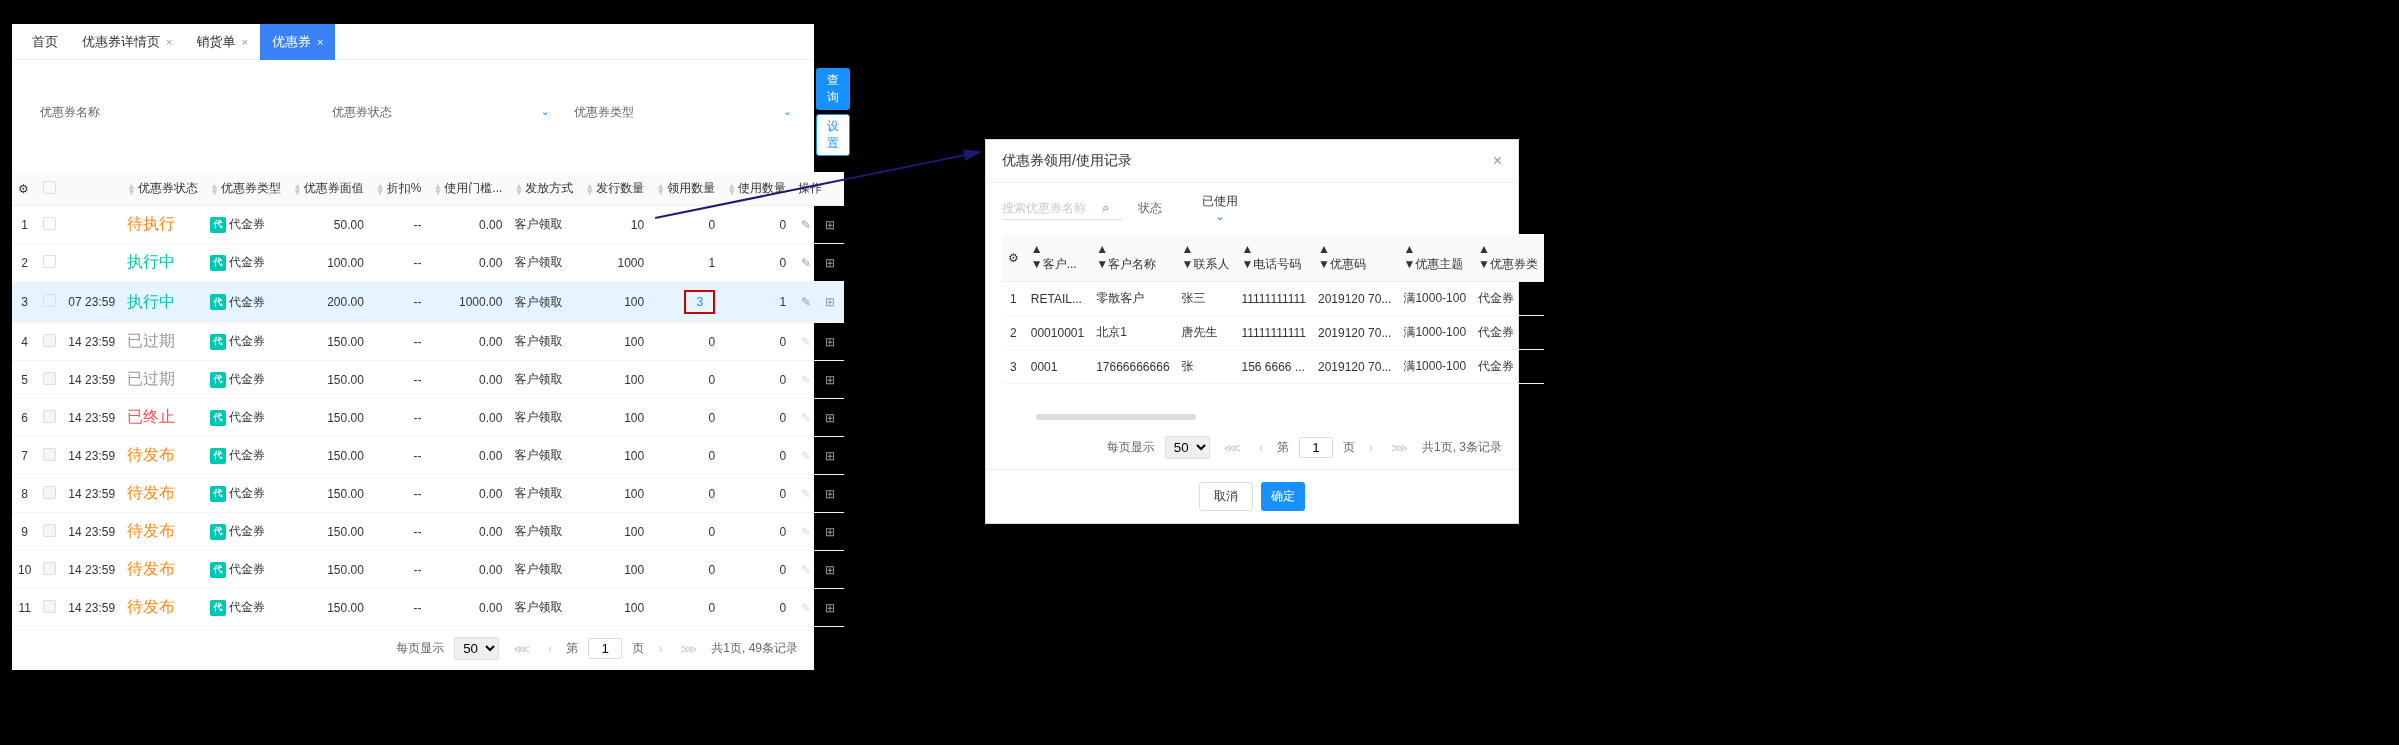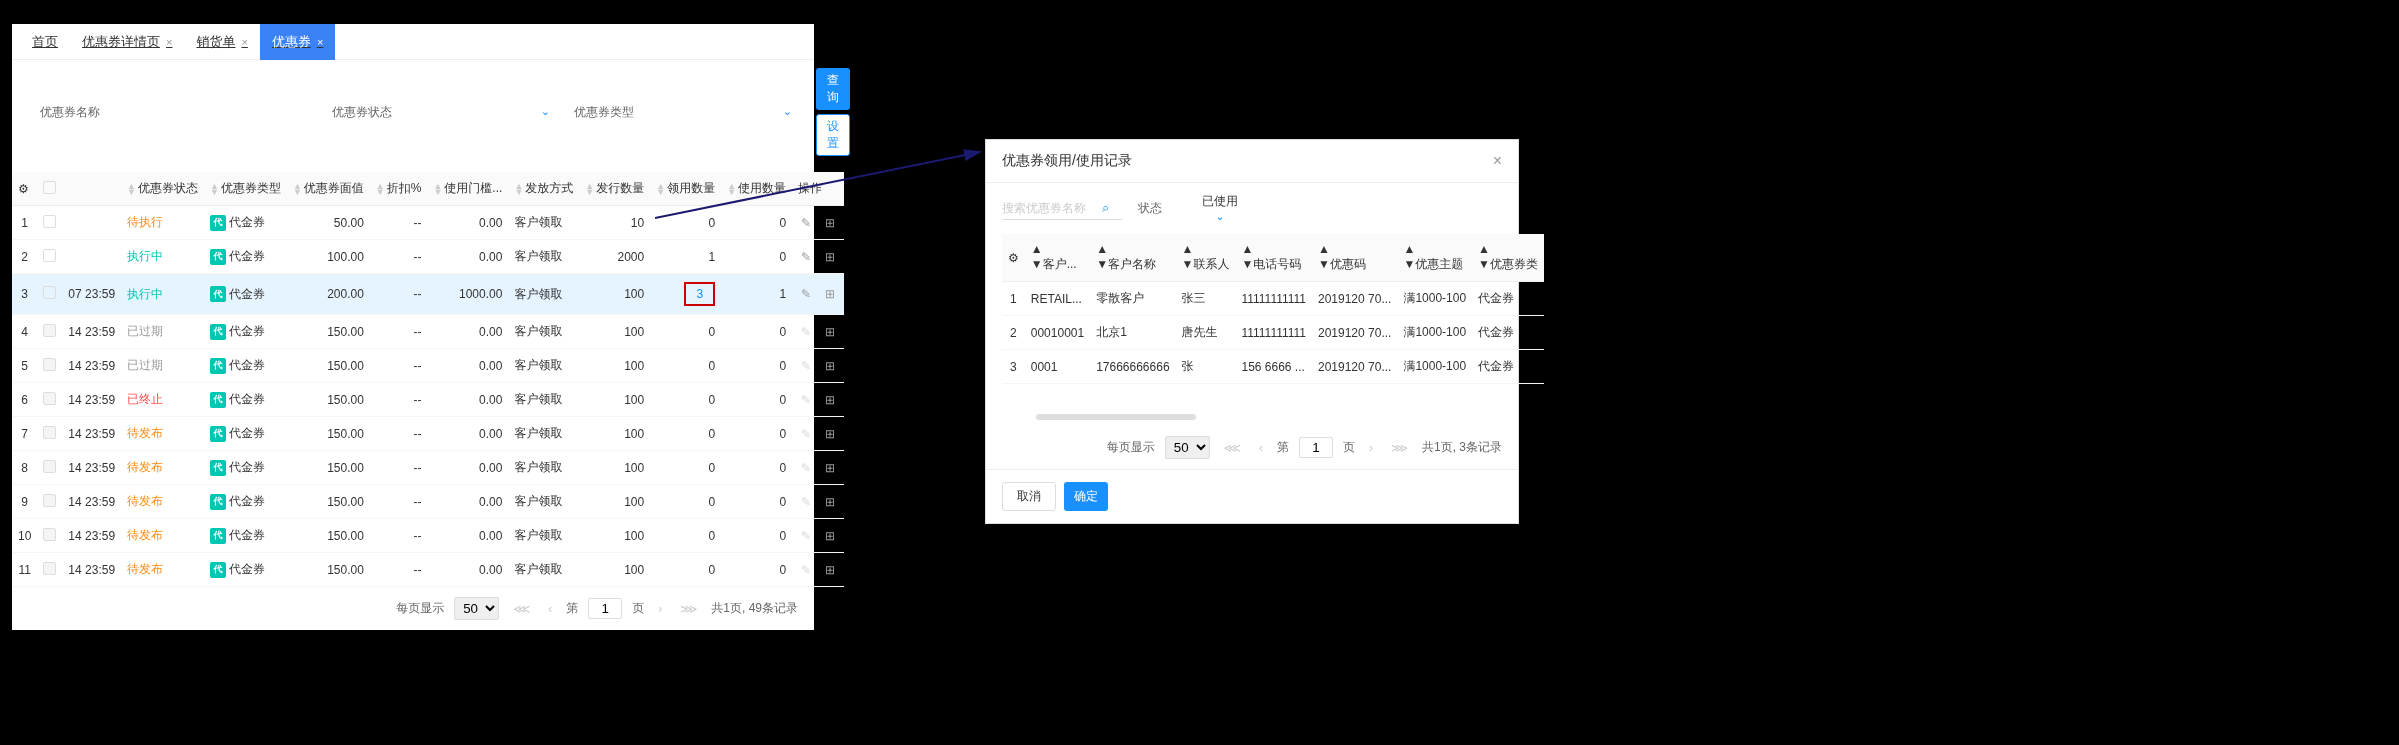--- a/index.html
+++ b/index.html
@@ -2,21 +2,21 @@
 <html><head>
   <meta charset="utf-8">
   <style>
     * { margin: 0; padding: 0; box-sizing: border-box; font-family: -apple-system, "Microsoft YaHei", sans-serif; }
     body { background: #000; width: 2399px; height: 745px; position: relative; font-size: 13px; color: #333; }
     
     .panel-left { position: absolute; left: 12px; top: 24px; width: 802px; background: #fff; }
     .panel-right { position: absolute; left: 985px; top: 139px; width: 534px; background: #fff; border: 1px solid #ddd; }
     
     
-    .tabs { display: flex; align-items: center; height: 36px; border-bottom: 1px solid #eee; padding-left: 8px; text-decoration: underline; }
+    .tabs { display: flex; align-items: center; height: 36px; border-bottom: 1px solid #eee; padding-left: 8px; }
     .tab { padding: 0 12px; height: 36px; display: flex; align-items: center; gap: 6px; cursor: pointer; color: #333; }
     .tab.active { background: #3b82f6; color: #fff; }
     .tab .close { color: #999; font-size: 11px; }
     .tab.active .close { color: #fff; }
     
     
     .page-header { display: flex; justify-content: space-between; align-items: center; padding: 12px 16px; }
     .page-title { font-size: 16px; font-weight: 500; }
     .header-actions { display: flex; gap: 8px; align-items: center; }
     .btn-disabled { color: #ccc; display: flex; align-items: center; gap: 4px; font-size: 12px; }
@@ -40,21 +40,21 @@
     .table tbody tr.highlighted { background: #e6f4ff; }
     .num-col { text-align: center; width: 38px; }
     .check-col { text-align: center; width: 36px; }
     .gear-col { text-align: center; width: 38px; }
     .actions-col { text-align: center; }
     .right-align { text-align: right; }
     
     .checkbox { width: 13px; height: 13px; border: 1px solid #ddd; border-radius: 2px; display: inline-block; }
     .checkbox.disabled { background: #f5f5f5; }
     
-    .status-badge { font-size: 12px; padding: 1px 0; font-family: Liberation Serif, serif; }
+    .status-badge { font-size: 16px; padding: 1px 0; font-family: Liberation Serif, serif; }
     .status-green { color: #00c7b1; }
     .status-orange { color: #fa8c16; }
     .status-gray { color: #999; }
     .status-red { color: #ff4d4f; }
     
     .type-tag { display: inline-flex; align-items: center; gap: 3px; }
     .tag-icon { width: 16px; height: 16px; background: #00c7b1; color: #fff; font-size: 9px; display: flex; align-items: center; justify-content: center; border-radius: 2px; font-weight: bold; }
     
     .link-highlight { color: #1890ff; text-decoration: none; border: 2px solid #c00; padding: 3px 10px; display: inline-block; }
     
@@ -78,21 +78,21 @@
     .search-box input::placeholder { color: #ccc; }
     .state-select { display: flex; align-items: center; gap: 8px; justify-content: space-between; }
     .state-select-label { color: #666; font-size: 12px; }
     .state-value { color: #333; font-size: 12px; width: 100px; display: flex; justify-content: space-between; align-items: center; border-bottom: 1px solid transparent; flex-direction: column; }
     
     .modal-table-wrap { padding: 0 16px; min-height: 180px; }
     .modal-table { width: 100%; border-collapse: collapse; }
     .modal-table thead th { background: #fafafa; padding: 8px 6px; text-align: left; font-weight: 500; font-size: 12px; border-bottom: 1px solid #eee; white-space: nowrap; }
     .modal-table tbody td { padding: 8px 6px; font-size: 12px; border-bottom: 1px solid #f5f5f5; white-space: nowrap; }
     
-    .modal-footer { display: flex; justify-content: flex-start; padding: 12px 16px; gap: 8px; border-top: 1px solid #eee; }
+    .modal-footer { display: flex; justify-content: center; padding: 12px 16px; gap: 8px; border-top: 1px solid #eee; }
     
     
     .arrow-svg { position: absolute; left: 655px; top: 146px; pointer-events: none; }
     
     .scroll-hint { height: 6px; background: #ddd; margin: 0 16px 6px; border-radius: 3px; width: 160px; margin-left: 50px; }
     .chevron { color: #1890ff; font-size: 11px; }
   </style>
 </head>
 <body>
 
@@ -181,21 +181,21 @@
         <tr>
     <td class="num-col">2</td>
     <td class="check-col"><span class="checkbox "></span></td>
     <td></td>
     <td><span class="status-badge status-green">执行中</span></td>
     <td><span class="type-tag"><span class="tag-icon">代</span>代金券</span></td>
     <td class="right-align">100.00</td>
     <td class="right-align">--</td>
     <td class="right-align">0.00</td>
     <td>客户领取</td>
-    <td class="right-align">2000</td>
+    <td class="right-align">1000</td>
     <td class="right-align">1</td>
     <td class="right-align">0</td>
     <td class="actions-col">
       <div class="action-icons">
         <span class="icon-btn ">✎</span>
         <span class="icon-btn">⊞</span>
       </div>
     </td>
         </tr>
         <tr class="highlighted">

